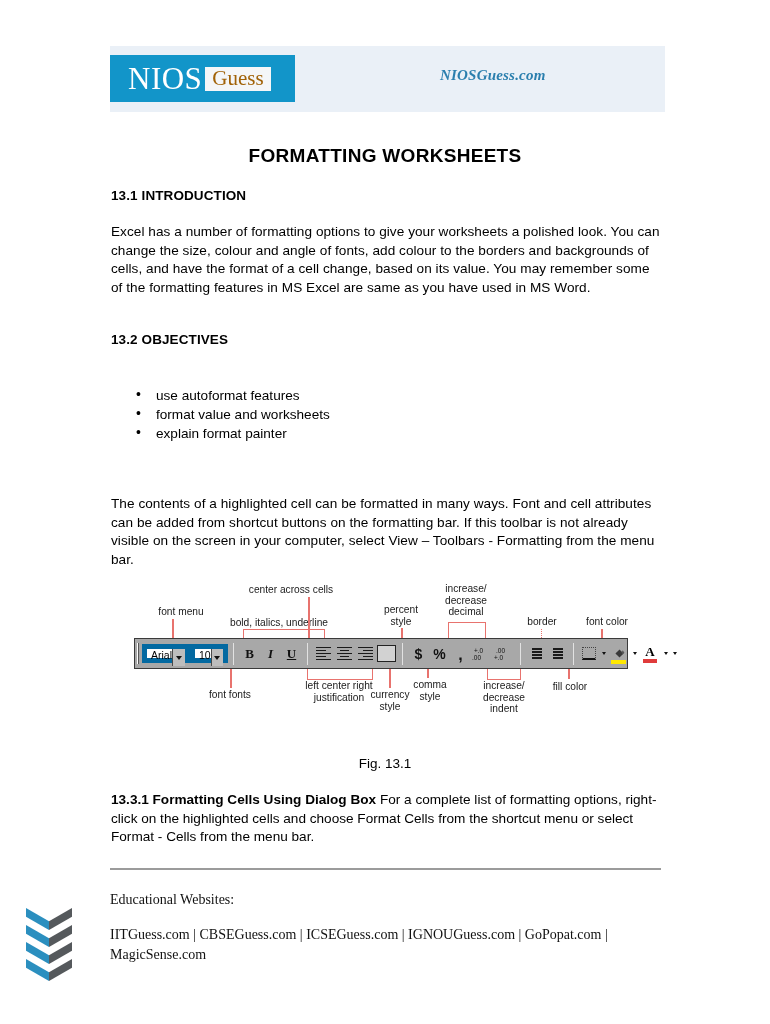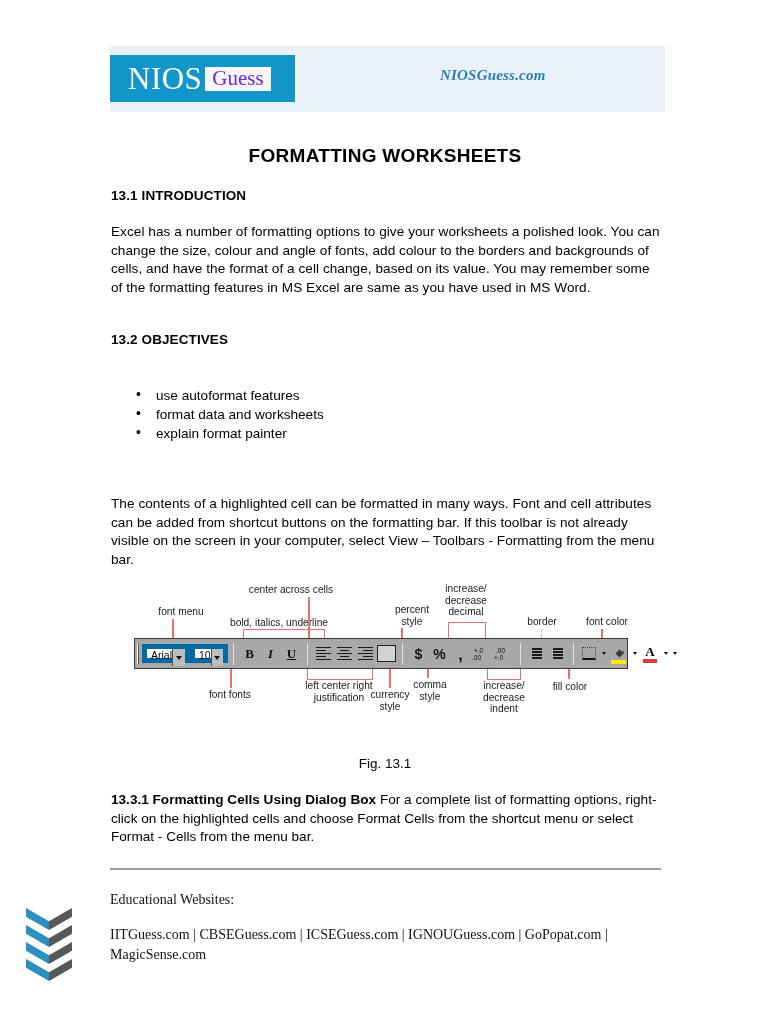--- a/index.html
+++ b/index.html
@@ -19,21 +19,21 @@
     position:absolute;left:0px;top:9px;width:185px;height:47px;
     background:#1295c9;
     display:flex;align-items:center;
   }
   .logo-nios{
     font-family:"Liberation Serif", serif;
     color:#ffffff;font-size:31px;letter-spacing:.5px;
     margin-left:18px;line-height:1;
   }
   .logo-guess{
-    background:#f4f6f8;color:#6d28d9;
+    background:#f4f6f8;color:#a16207;
     font-family:"Liberation Serif", serif;
     font-size:21px;padding:1px 7px 2px 7px;margin-left:3px;line-height:1;
   }
   .site-name{
     position:absolute;left:330px;top:21px;
     font-family:"Liberation Serif", serif;
     font-style:italic;font-weight:bold;font-size:15px;color:#2b7fae;
     letter-spacing:.2px;
   }
 
@@ -197,39 +197,39 @@
   </div>
 
   <div class="doc-title">FORMATTING WORKSHEETS</div>
 
   <div class="sec-head" style="top:188px">13.1 INTRODUCTION</div>
   <div class="para" style="top:223px">Excel has a number of formatting options to give your worksheets a polished look.  You can change the size, colour and angle of fonts, add colour to the borders and backgrounds of cells, and have the format of a cell change, based on its value.  You may remember some of the formatting features in MS Excel are same as you have used in MS Word.</div>
 
   <div class="sec-head" style="top:332px">13.2 OBJECTIVES</div>
   <ul class="bullets" style="top:386px">
     <li>use autoformat features</li>
-    <li>format data and worksheets</li>
+    <li>format value and worksheets</li>
     <li>explain format painter</li>
   </ul>
 
   <div class="para" style="top:495px">The contents of a highlighted cell can be formatted in many ways. Font and cell attributes can be added from shortcut buttons on the formatting bar. If this toolbar is not already visible on the screen in your computer, select  View – Toolbars  - Formatting from the menu bar.</div>
 
   <div class="figure">
 
     <div class="lbl" style="left:141px;top:28px;width:80px">font menu</div>
     <div class="leader vline" style="left:172px;top:41px;height:19px"></div>
 
     <div class="lbl" style="left:214px;top:39px;width:130px">bold, italics, underline</div>
     <div class="brace" style="left:243px;top:51px;width:80px;height:9px"></div>
     <div class="leader vline" style="left:282px;top:51px;height:0px"></div>
 
     <div class="lbl" style="left:226px;top:6px;width:130px">center across cells</div>
     <div class="leader vline" style="left:308px;top:19px;height:41px"></div>
 
-    <div class="lbl ml" style="left:380px;top:26px;width:64px">
+    <div class="lbl ml" style="left:369px;top:26px;width:64px">
       <span>percent</span><br>
       <span>style</span>
     </div>
     <div class="leader vline" style="left:401px;top:50px;height:10px"></div>
 
     <div class="lbl ml" style="left:429px;top:5px;width:74px">
       <span>increase/</span><br>
       <span>decrease</span><br>
       <span>decimal</span>
     </div>

